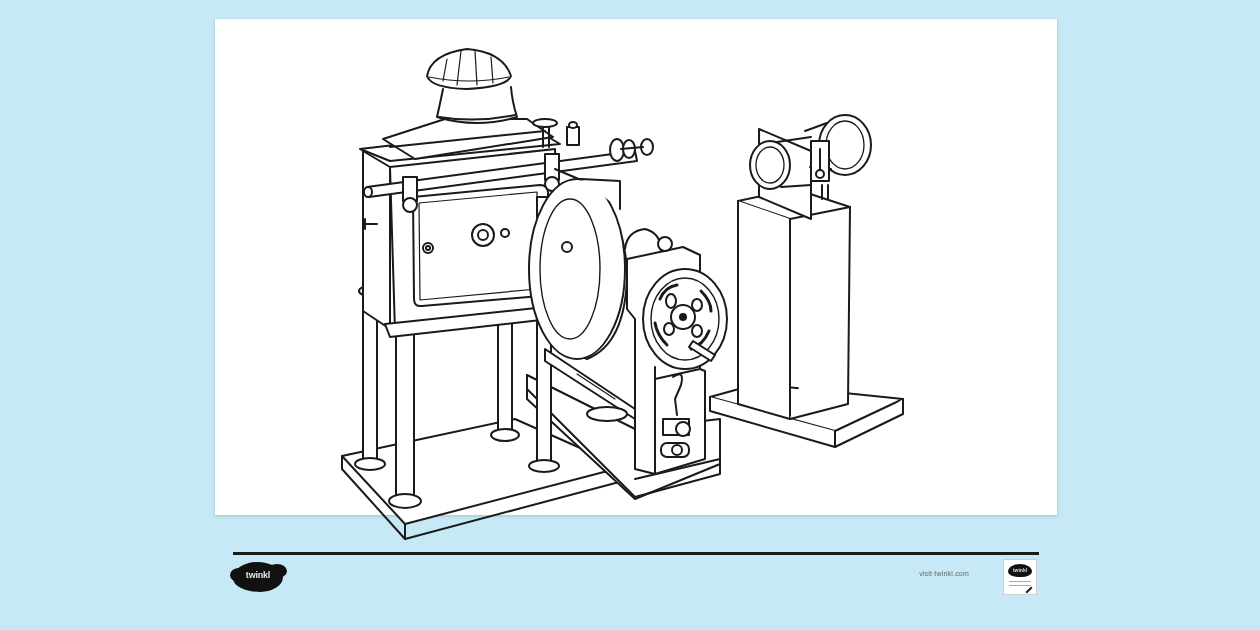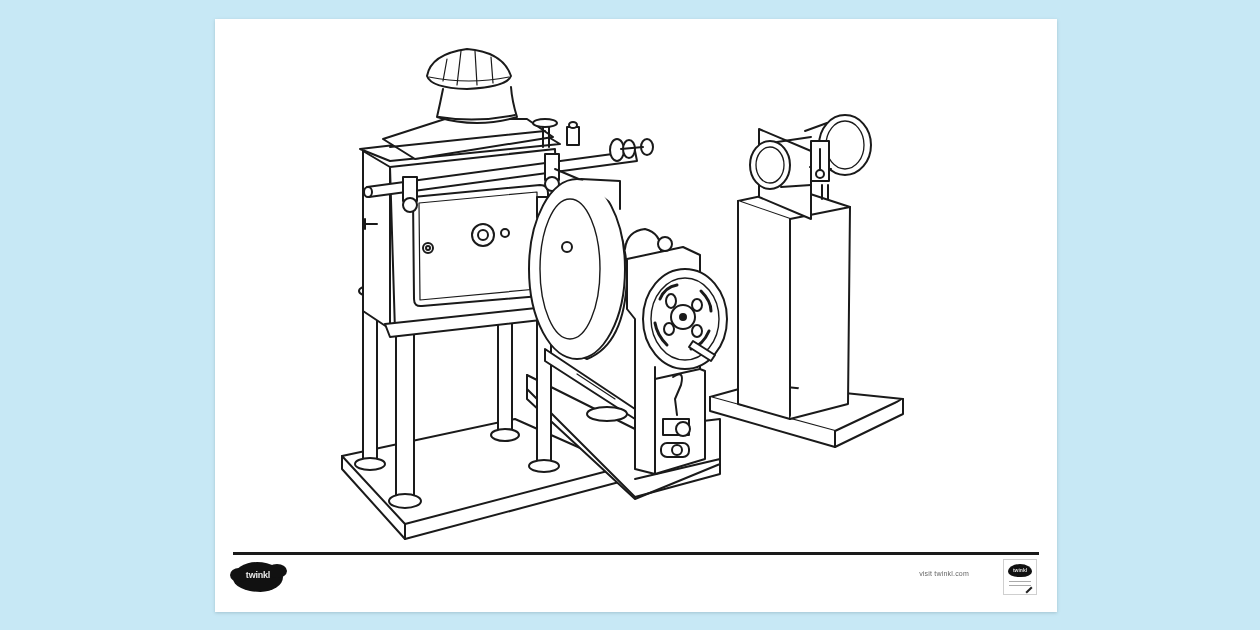--- a/index.html
+++ b/index.html
@@ -15,21 +15,21 @@
       position: relative;
       width: 1260px;
       height: 630px;
       background: #c7e8f5;
     }
     .sheet {
       position: absolute;
       left: 215px;
       top: 19px;
       width: 842px;
-      height: 593px;
+      height: 496px;
       background: #ffffff;
       box-shadow: 0 1px 3px rgba(120,150,165,0.45);
     }
     .illustration {
       position: absolute;
       left: 0;
       top: 0;
       width: 842px;
       height: 530px;
     }

